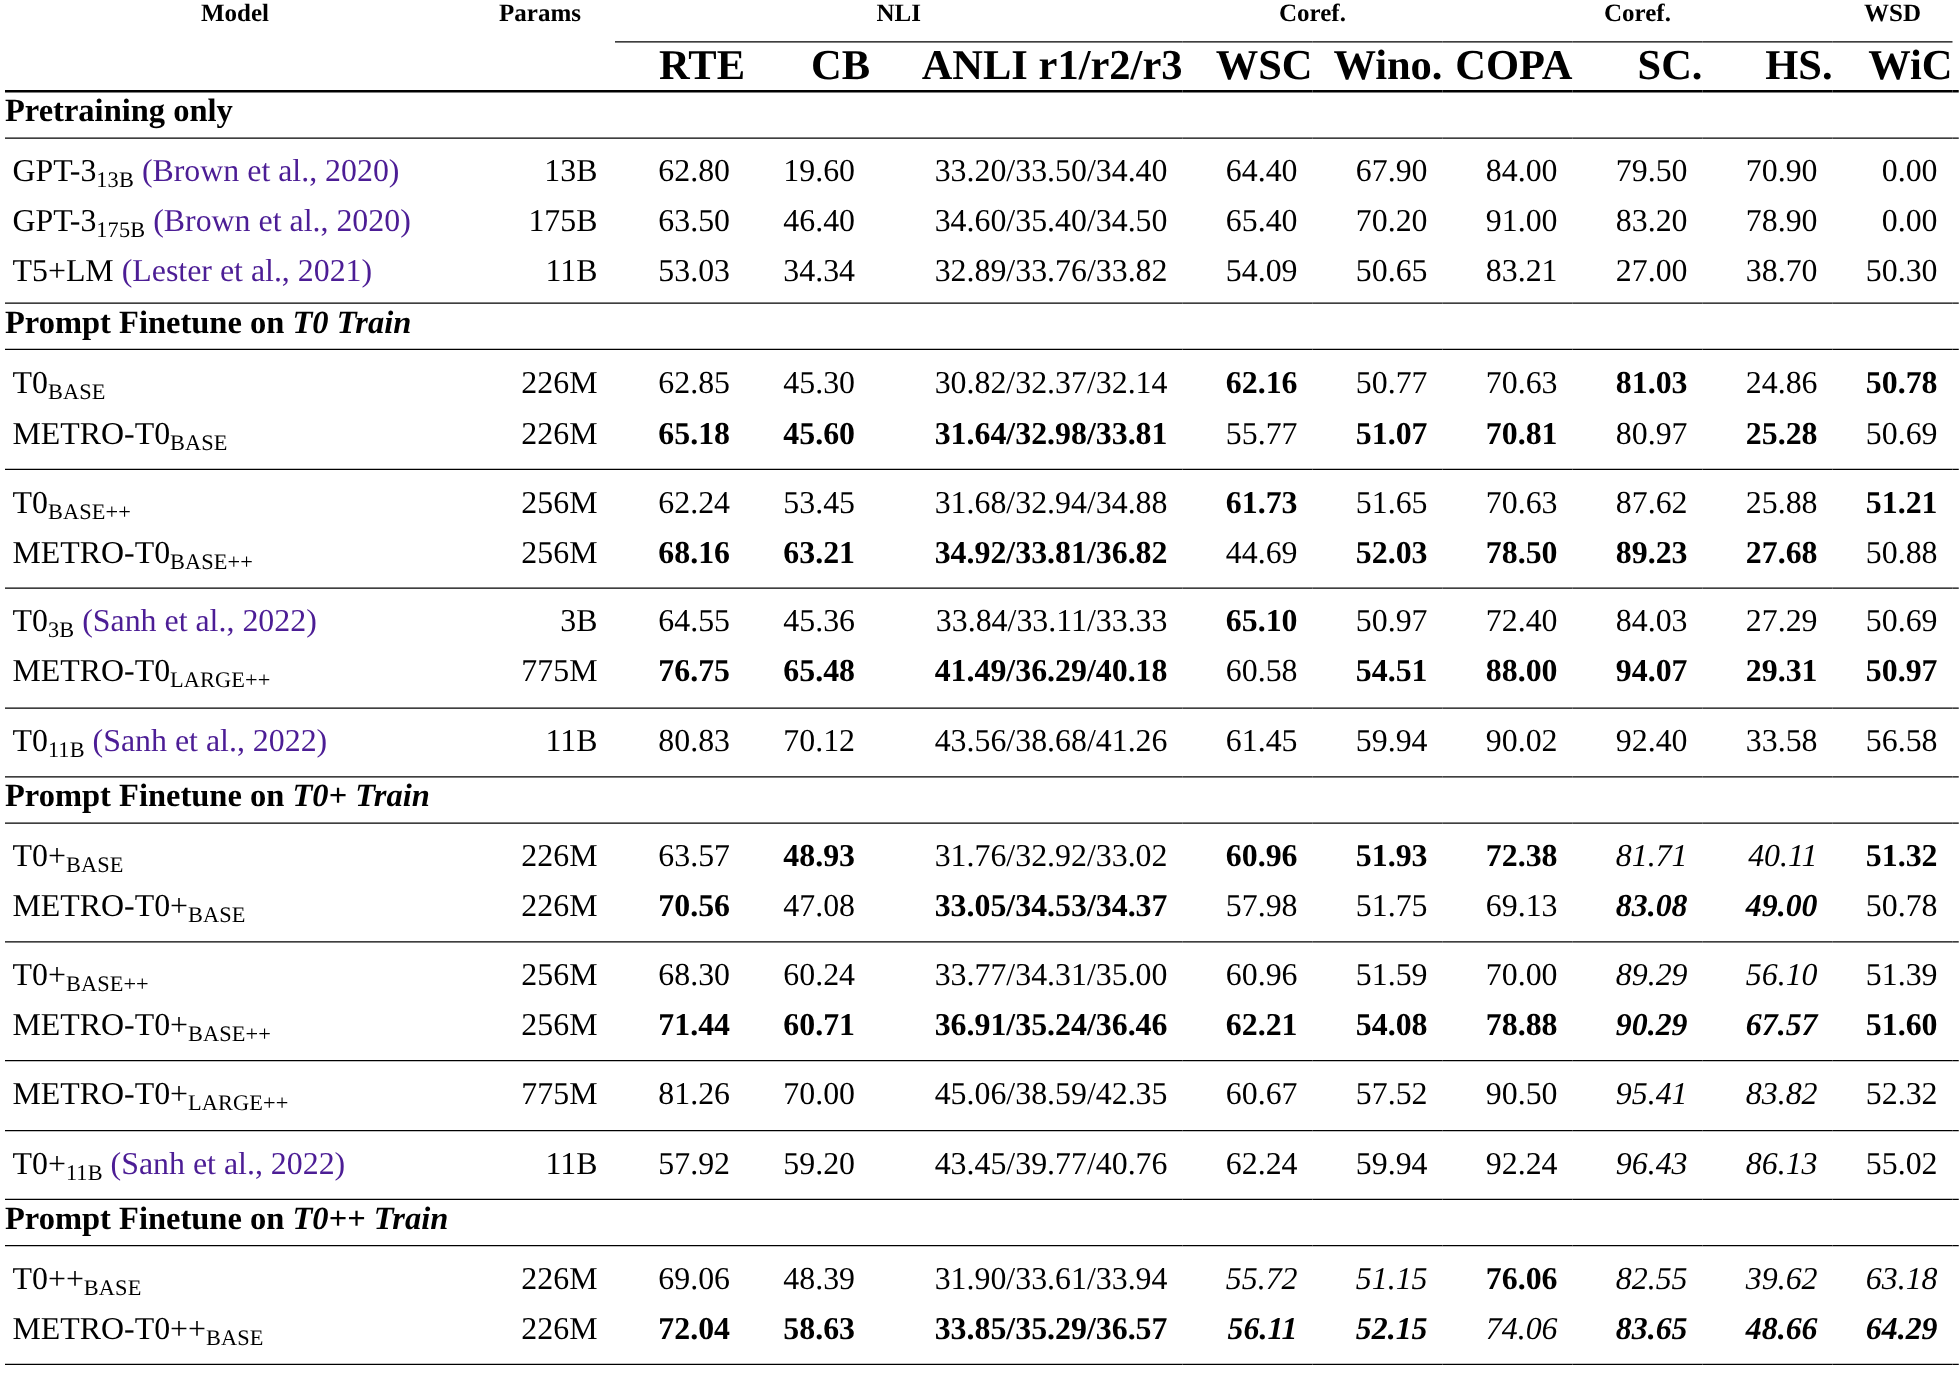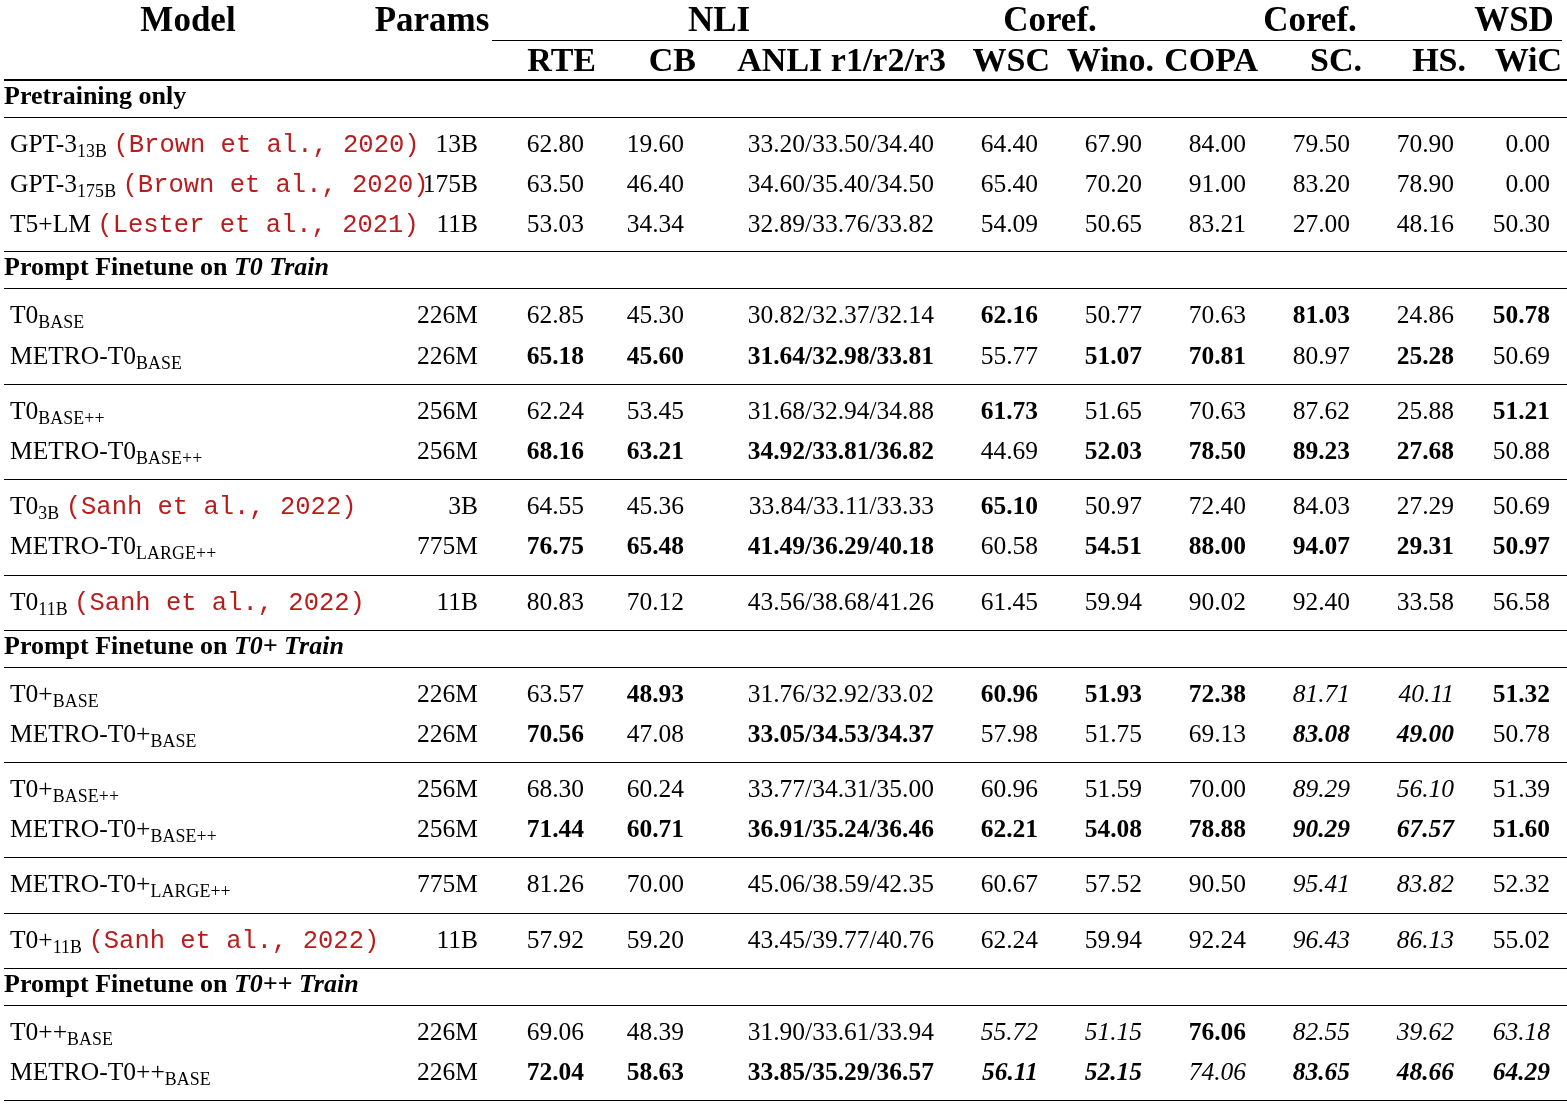--- a/index.html
+++ b/index.html
@@ -44,21 +44,21 @@
   .c-wic    { width: 96px; }
   .c-avg    { width: 101px; }
 
   
   .rule-top td { border-bottom: 2.6px solid #000; height: 0; font-size: 0; line-height: 0; }
   .rule-mid td { border-bottom: 1.4px solid #000; height: 0; font-size: 0; line-height: 0; }
 
   
   .grouprow th {
     font-weight: bold;
-    font-size: 35px;
+    font-size: 20px;
     text-align: center;
     padding-bottom: 1px;
     height: 33px;
   }
   .grouprow th.grp { border-bottom: 1.6px solid #000; }
   .subrow th {
     font-weight: bold;
     font-size: 34px;
     text-align: right;
     padding-top: 6px;
@@ -101,21 +101,21 @@
   }
   tr.data td.params { padding-right: 14px; }
   tr.data td.avg { padding-right: 10px; }
   tr.pad-top td { padding-top: 9px; }
   tr.pad-bot td { padding-bottom: 9px; }
 
   .b  { font-weight: bold; }
   .i  { font-style: italic; }
   .bi { font-weight: bold; font-style: italic; }
 
-  .cite { color: #b91c1c; font-family: Liberation Mono, monospace; }
+  .cite { color: #4c1d95; }
   .sub {
     font-size: 0.70em;
     vertical-align: -0.28em;
     letter-spacing: 0.1px;
   }
   .sc { font-variant: small-caps; }
 </style>
 </head>
 <body>
 
@@ -199,21 +199,21 @@
         <tr class="data pad-bot">
           <td class="model"><span>T5+LM</span><span> </span><span class="cite">(Lester et al., 2021)</span></td>
           <td class="params">11B</td>
           <td class="">53.03</td>
           <td class="">34.34</td>
           <td class="">32.89/33.76/33.82</td>
           <td class="">54.09</td>
           <td class="">50.65</td>
           <td class="">83.21</td>
           <td class="">27.00</td>
-          <td class="">48.16</td>
+          <td class="">38.70</td>
           <td class="">50.30</td>
           <td class="avg ">42.99</td>
         </tr>
         <tr class="rule-mid">
           <td colspan="12"></td>
         </tr>
         <tr class="section">
           <td colspan="12"><span>Prompt Finetune on </span><span class="em">T0 Train</span></td>
         </tr>
         <tr class="rule-mid">

